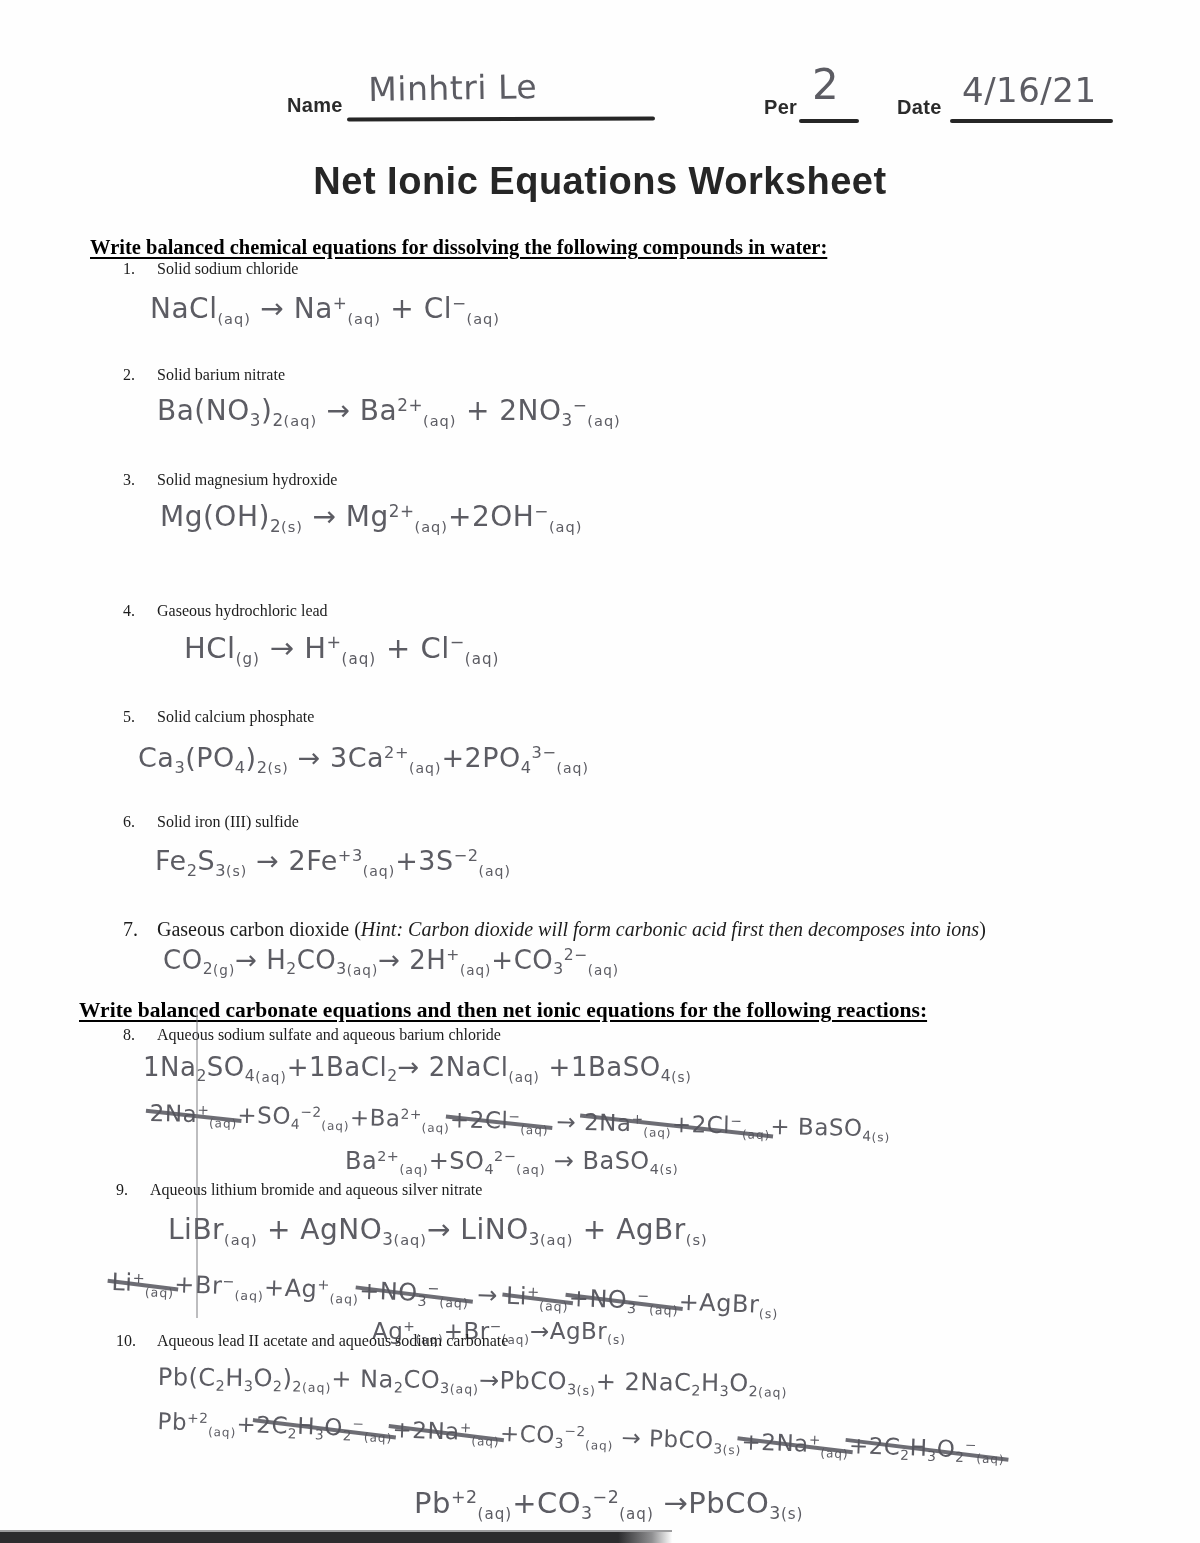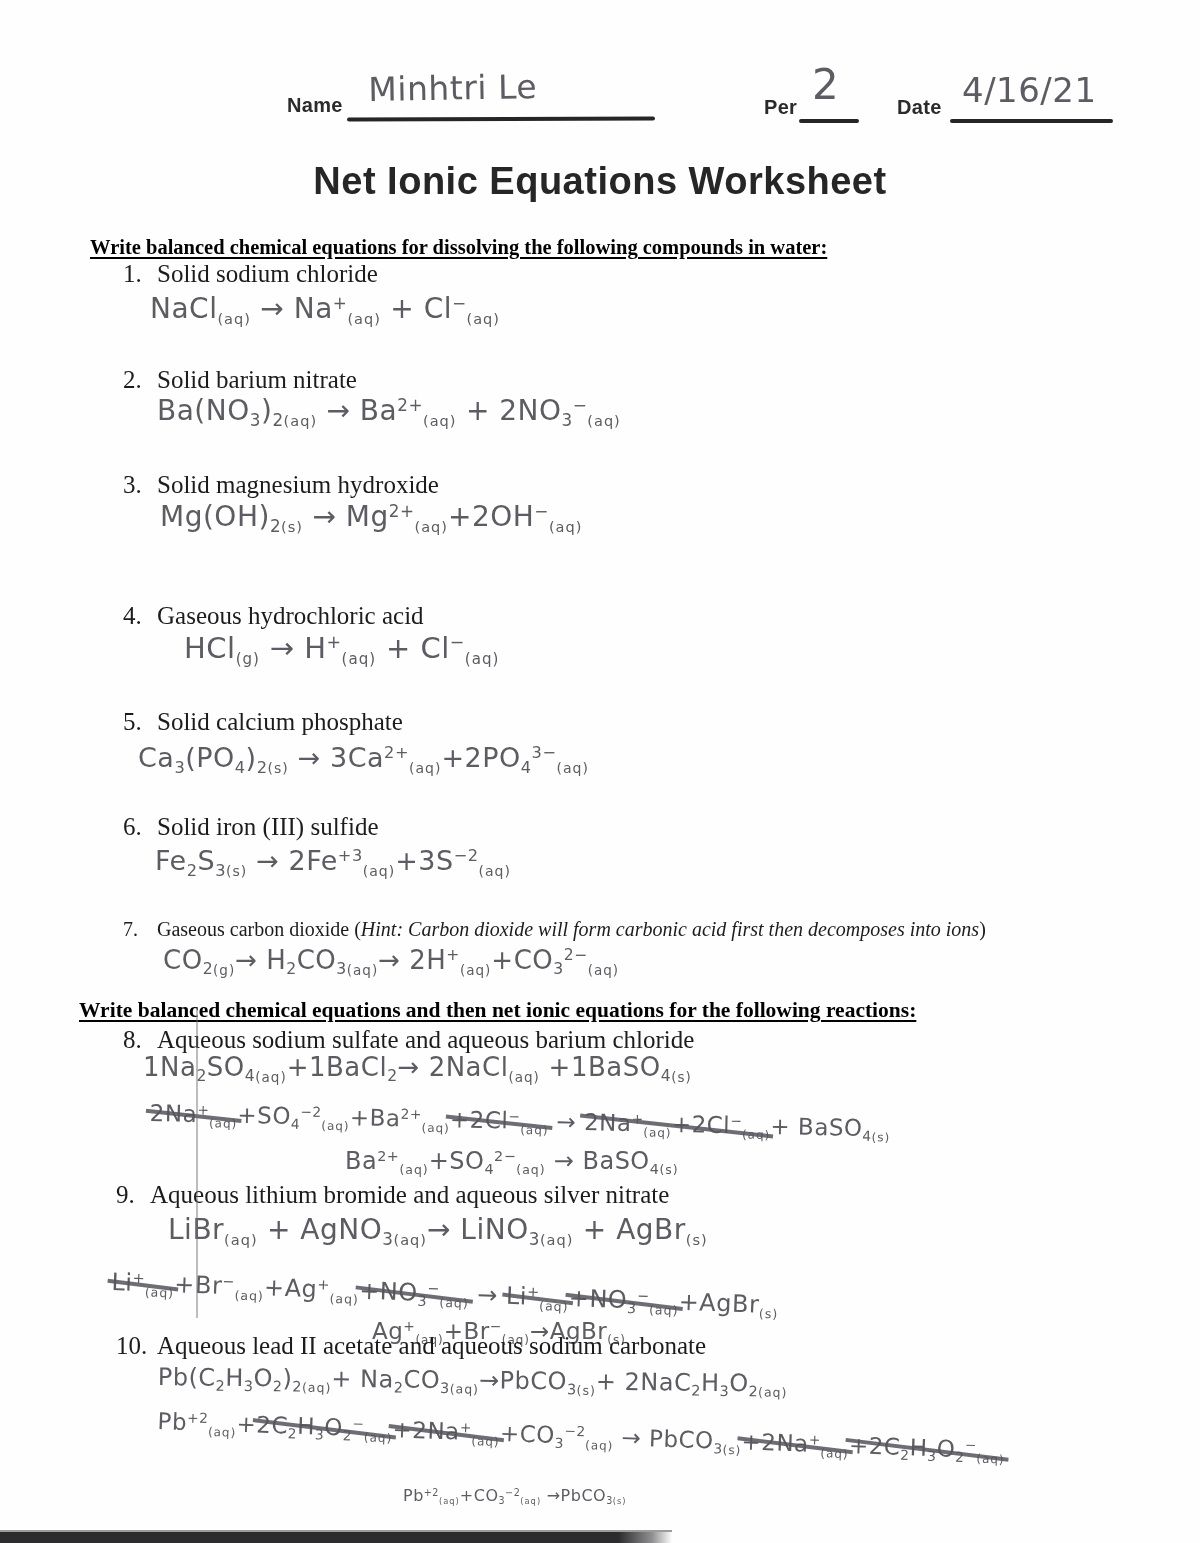--- a/index.html
+++ b/index.html
@@ -25,21 +25,21 @@
     position:absolute; left:0; right:0; top:160px; text-align:center;
     font-family:"Liberation Sans", sans-serif; font-weight:800;
     font-size:38px; color:#262626; letter-spacing:.5px;
   }
   
   .secheading {
     position:absolute; font-weight:bold; text-decoration:underline;
     text-decoration-thickness:2px; text-underline-offset:3px;
     white-space:nowrap; color:#000000;text-align:right;
   }
-  .item { position:absolute; white-space:nowrap; font-size:25px; }
+  .item { position:absolute; white-space:nowrap; font-size:16px; }
   .item .inum { display:inline-block; width:34px; }
   .hint-it { font-style:italic; }
   
   .grp { white-space:pre; position:relative; display:inline-block; }
   .tk-n { }
   .tk-s { font-size:60%; vertical-align:-0.35em; }
   .tk-u { font-size:60%; vertical-align:0.55em; }
   .tk-q { font-size:52%; vertical-align:-0.42em; letter-spacing:1px; }
   .xout::after {
     content:""; position:absolute; left:-4px; right:-4px; top:46%;
@@ -79,44 +79,44 @@
 
   <div class="item" style="left:123px;top:260px;"><span class="inum">1.</span><span>Solid sodium chloride</span></div>
   <div class="hw" style="left:150px;top:292px;font-size:28px;"><span class="grp"><span class="tk-n">NaCl</span><span class="tk-q">(aq)</span><span class="tk-n"> → Na</span><span class="tk-u">+</span><span class="tk-q">(aq)</span><span class="tk-n"> + Cl</span><span class="tk-u">−</span><span class="tk-q">(aq)</span></span></div>
 
   <div class="item" style="left:123px;top:366px;"><span class="inum">2.</span><span>Solid barium nitrate</span></div>
   <div class="hw" style="left:157px;top:394px;font-size:28px;"><span class="grp"><span class="tk-n">Ba(NO</span><span class="tk-s">3</span><span class="tk-n">)</span><span class="tk-s">2</span><span class="tk-q">(aq)</span><span class="tk-n"> → Ba</span><span class="tk-u">2+</span><span class="tk-q">(aq)</span><span class="tk-n"> + 2NO</span><span class="tk-s">3</span><span class="tk-u">−</span><span class="tk-q">(aq)</span></span></div>
 
   <div class="item" style="left:123px;top:471px;"><span class="inum">3.</span><span>Solid magnesium hydroxide</span></div>
   <div class="hw" style="left:160px;top:500px;font-size:28px;"><span class="grp"><span class="tk-n">Mg(OH)</span><span class="tk-s">2</span><span class="tk-q">(s)</span><span class="tk-n"> → Mg</span><span class="tk-u">2+</span><span class="tk-q">(aq)</span><span class="tk-n">+2OH</span><span class="tk-u">−</span><span class="tk-q">(aq)</span></span></div>
 
-  <div class="item" style="left:123px;top:602px;"><span class="inum">4.</span><span>Gaseous hydrochloric acid</span></div>
+  <div class="item" style="left:123px;top:602px;"><span class="inum">4.</span><span>Gaseous hydrochloric lead</span></div>
   <div class="hw" style="left:165px;top:631px;font-size:29px;margin-left:19px;"><span class="grp"><span class="tk-n">HCl</span><span class="tk-q">(g)</span><span class="tk-n"> → H</span><span class="tk-u">+</span><span class="tk-q">(aq)</span><span class="tk-n"> + Cl</span><span class="tk-u">−</span><span class="tk-q">(aq)</span></span></div>
 
   <div class="item" style="left:123px;top:708px;"><span class="inum">5.</span><span>Solid calcium phosphate</span></div>
   <div class="hw" style="left:138px;top:742px;font-size:27px;"><span class="grp"><span class="tk-n">Ca</span><span class="tk-s">3</span><span class="tk-n">(PO</span><span class="tk-s">4</span><span class="tk-n">)</span><span class="tk-s">2</span><span class="tk-q">(s)</span><span class="tk-n"> → 3Ca</span><span class="tk-u">2+</span><span class="tk-q">(aq)</span><span class="tk-n">+2PO</span><span class="tk-s">4</span><span class="tk-u">3−</span><span class="tk-q">(aq)</span></span></div>
 
   <div class="item" style="left:123px;top:813px;"><span class="inum">6.</span><span>Solid iron (III) sulfide</span></div>
   <div class="hw" style="left:155px;top:845px;font-size:27px;"><span class="grp"><span class="tk-n">Fe</span><span class="tk-s">2</span><span class="tk-n">S</span><span class="tk-s">3</span><span class="tk-q">(s)</span><span class="tk-n"> → 2Fe</span><span class="tk-u">+3</span><span class="tk-q">(aq)</span><span class="tk-n">+3S</span><span class="tk-u">−2</span><span class="tk-q">(aq)</span></span></div>
 
   <div class="item" style="left:123px;top:918px;font-size:20px;"><span class="inum">7.</span><span>Gaseous carbon dioxide (</span><span class="hint-it">Hint: Carbon dioxide will form carbonic acid first then decomposes into ions</span><span>)</span></div>
   <div class="hw" style="left:163px;top:945px;font-size:26px;"><span class="grp"><span class="tk-n">CO</span><span class="tk-s">2</span><span class="tk-q">(g)</span><span class="tk-n">→ H</span><span class="tk-s">2</span><span class="tk-n">CO</span><span class="tk-s">3</span><span class="tk-q">(aq)</span><span class="tk-n">→ 2H</span><span class="tk-u">+</span><span class="tk-q">(aq)</span><span class="tk-n">+CO</span><span class="tk-s">3</span><span class="tk-u">2−</span><span class="tk-q">(aq)</span></span></div>
 
-  <div class="secheading" style="left:79px;top:998px;font-size:21.5px;">Write balanced chemical equations and then net ionic equations for the following reactions:</div>
+  <div class="secheading" style="left:79px;top:998px;font-size:21.5px;">Write balanced carbonate equations and then net ionic equations for the following reactions:</div>
 
   <div class="item" style="left:123px;top:1026px;"><span class="inum">8.</span><span>Aqueous sodium sulfate and aqueous barium chloride</span></div>
   <div class="hw" style="left:143px;top:1052px;font-size:26px;"><span class="grp"><span class="tk-n">1Na</span><span class="tk-s">2</span><span class="tk-n">SO</span><span class="tk-s">4</span><span class="tk-q">(aq)</span><span class="tk-n">+1BaCl</span><span class="tk-s">2</span><span class="tk-n">→ 2NaCl</span><span class="tk-q">(aq)</span><span class="tk-n"> +1BaSO</span><span class="tk-s">4</span><span class="tk-q">(s)</span></span></div>
   <div class="hw" style="left:150px;top:1100px;font-size:23px;transform:rotate(1.2deg);"><span class="grp xout"><span class="tk-n">2Na</span><span class="tk-u">+</span><span class="tk-q">(aq)</span></span><span class="grp"><span class="tk-n">+SO</span><span class="tk-s">4</span><span class="tk-u">−2</span><span class="tk-q">(aq)</span><span class="tk-n">+Ba</span><span class="tk-u">2+</span><span class="tk-q">(aq)</span></span><span class="grp xout"><span class="tk-n">+2Cl</span><span class="tk-u">−</span><span class="tk-q">(aq)</span></span><span class="grp"><span class="tk-n"> → </span></span><span class="grp xout"><span class="tk-n">2Na</span><span class="tk-u">+</span><span class="tk-q">(aq)</span><span class="tk-n">+2Cl</span><span class="tk-u">−</span><span class="tk-q">(aq)</span></span><span class="grp"><span class="tk-n">+ BaSO</span><span class="tk-s">4</span><span class="tk-q">(s)</span></span></div>
   <div class="hw" style="left:345px;top:1147px;font-size:24px;"><span class="grp"><span class="tk-n">Ba</span><span class="tk-u">2+</span><span class="tk-q">(aq)</span><span class="tk-n">+SO</span><span class="tk-s">4</span><span class="tk-u">2−</span><span class="tk-q">(aq)</span><span class="tk-n"> → BaSO</span><span class="tk-s">4</span><span class="tk-q">(s)</span></span></div>
 
   <div class="item" style="left:116px;top:1181px;"><span class="inum">9.</span><span>Aqueous lithium bromide and aqueous silver nitrate</span></div>
   <div class="hw" style="left:168px;top:1213px;font-size:28px;"><span class="grp"><span class="tk-n">LiBr</span><span class="tk-q">(aq)</span><span class="tk-n"> + AgNO</span><span class="tk-s">3</span><span class="tk-q">(aq)</span><span class="tk-n">→ LiNO</span><span class="tk-s">3</span><span class="tk-q">(aq)</span><span class="tk-n"> + AgBr</span><span class="tk-q">(s)</span></span></div>
   <div class="hw" style="left:112px;top:1268px;font-size:24px;transform:rotate(2deg);"><span class="grp xout"><span class="tk-n">Li</span><span class="tk-u">+</span><span class="tk-q">(aq)</span></span><span class="grp"><span class="tk-n">+Br</span><span class="tk-u">−</span><span class="tk-q">(aq)</span><span class="tk-n">+Ag</span><span class="tk-u">+</span><span class="tk-q">(aq)</span></span><span class="grp xout"><span class="tk-n">+NO</span><span class="tk-s">3</span><span class="tk-u">−</span><span class="tk-q">(aq)</span></span><span class="grp"><span class="tk-n"> → </span></span><span class="grp xout"><span class="tk-n">Li</span><span class="tk-u">+</span><span class="tk-q">(aq)</span></span><span class="grp xout"><span class="tk-n">+NO</span><span class="tk-s">3</span><span class="tk-u">−</span><span class="tk-q">(aq)</span></span><span class="grp"><span class="tk-n">+AgBr</span><span class="tk-q">(s)</span></span></div>
   <div class="hw" style="left:340px;top:1318px;font-size:23px;margin-left:32px;"><span class="grp"><span class="tk-n">Ag</span><span class="tk-u">+</span><span class="tk-q">(aq)</span><span class="tk-n">+Br</span><span class="tk-u">−</span><span class="tk-q">(aq)</span><span class="tk-n">→AgBr</span><span class="tk-q">(s)</span></span></div>
 
   <div class="item" style="left:116px;top:1332px;"><span class="inum" style="width:41px;">10.</span><span>Aqueous lead II acetate and aqueous sodium carbonate</span></div>
   <div class="hw" style="left:158px;top:1363px;font-size:24px;transform:rotate(.6deg);"><span class="grp"><span class="tk-n">Pb(C</span><span class="tk-s">2</span><span class="tk-n">H</span><span class="tk-s">3</span><span class="tk-n">O</span><span class="tk-s">2</span><span class="tk-n">)</span><span class="tk-s">2</span><span class="tk-q">(aq)</span><span class="tk-n">+ Na</span><span class="tk-s">2</span><span class="tk-n">CO</span><span class="tk-s">3</span><span class="tk-q">(aq)</span><span class="tk-n">→PbCO</span><span class="tk-s">3</span><span class="tk-q">(s)</span><span class="tk-n">+ 2NaC</span><span class="tk-s">2</span><span class="tk-n">H</span><span class="tk-s">3</span><span class="tk-n">O</span><span class="tk-s">2</span><span class="tk-q">(aq)</span></span></div>
   <div class="hw" style="left:158px;top:1408px;font-size:23px;transform:rotate(2deg);"><span class="grp"><span class="tk-n">Pb</span><span class="tk-u">+2</span><span class="tk-q">(aq)</span><span class="tk-n">+</span></span><span class="grp xout"><span class="tk-n">2C</span><span class="tk-s">2</span><span class="tk-n">H</span><span class="tk-s">3</span><span class="tk-n">O</span><span class="tk-s">2</span><span class="tk-u">−</span><span class="tk-q">(aq)</span></span><span class="grp xout"><span class="tk-n">+2Na</span><span class="tk-u">+</span><span class="tk-q">(aq)</span></span><span class="grp"><span class="tk-n">+CO</span><span class="tk-s">3</span><span class="tk-u">−2</span><span class="tk-q">(aq)</span><span class="tk-n"> → PbCO</span><span class="tk-s">3</span><span class="tk-q">(s)</span></span><span class="grp xout"><span class="tk-n">+2Na</span><span class="tk-u">+</span><span class="tk-q">(aq)</span></span><span class="grp xout"><span class="tk-n">+2C</span><span class="tk-s">2</span><span class="tk-n">H</span><span class="tk-s">3</span><span class="tk-n">O</span><span class="tk-s">2</span><span class="tk-u">−</span><span class="tk-q">(aq)</span></span></div>
-  <div class="hw" style="left:403px;top:1486px;font-size:16px;text-decoration:underline;"><span class="grp"><span class="tk-n">Pb</span><span class="tk-u">+2</span><span class="tk-q">(aq)</span><span class="tk-n">+CO</span><span class="tk-s">3</span><span class="tk-u">−2</span><span class="tk-q">(aq)</span><span class="tk-n"> →PbCO</span><span class="tk-s">3</span><span class="tk-q">(s)</span></span></div>
+  <div class="hw" style="left:414px;top:1486px;font-size:29px;text-decoration:underline;"><span class="grp"><span class="tk-n">Pb</span><span class="tk-u">+2</span><span class="tk-q">(aq)</span><span class="tk-n">+CO</span><span class="tk-s">3</span><span class="tk-u">−2</span><span class="tk-q">(aq)</span><span class="tk-n"> →PbCO</span><span class="tk-s">3</span><span class="tk-q">(s)</span></span></div>
 
   <div class="scanline-v"></div>
   <div class="scanband-bottom"></div>
 </div>
 
 </body></html>

